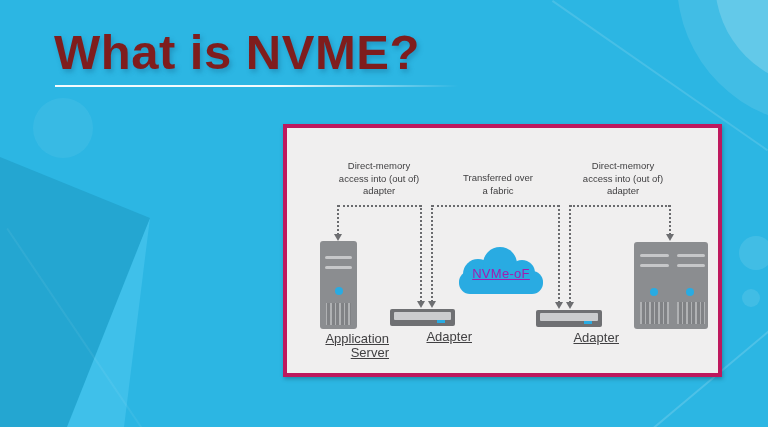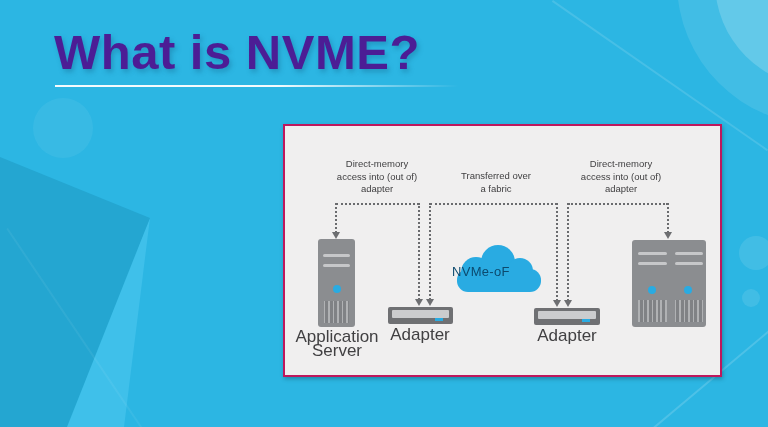--- a/index.html
+++ b/index.html
@@ -37,21 +37,21 @@
   .line-br { left: 640px; top: 438px; width: 180px; background: rgba(255,255,255,0.16); transform: rotate(-40deg); }
   .line-diamond { left: 8px; top: 228px; width: 240px; background: rgba(255,255,255,0.06); transform: rotate(56deg); }
 
   
   .page-title {
     position: absolute;
     left: 54px; top: 24px;
     font-size: 49px;
     font-weight: bold;
     letter-spacing: 0.5px;
-    color: #4c1d95;
+    color: #7f1d1d;
     text-shadow: 2px 3px 5px rgba(20,100,140,0.40);
     white-space: nowrap;
   }
   .title-underline {
     position: absolute;
     left: 55px; top: 85px;
     width: 403px; height: 2px;
     background: linear-gradient(to right, rgba(255,255,255,0.95) 55%, rgba(255,255,255,0));
   }
 
@@ -63,21 +63,21 @@
     font-weight: bold;
     color: #ffffff;
   }
 
   
   .diagram {
     position: absolute;
     left: 283px; top: 124px;
     width: 439px; height: 253px;
     background: #f0efef;
-    border: 2px solid #be185d;
+    border: 4px solid #be185d;
     box-shadow: 1px 2px 4px rgba(0,0,0,0.25);
   }
   .diagram * { position: absolute; }
 
   .annotation {
     width: 130px;
     font-size: 9.5px;
     line-height: 12.5px;
     color: #414042;
     text-align: center;
@@ -147,33 +147,36 @@
   .adapter .dash {
     right: 10px; bottom: 3px; width: 8px; height: 3px;
     background: #29abe2;
   }
 
   
   .cloud { left: 167px; top: 117px; width: 94px; height: 50px; }
   .cloud svg { left: 0; top: 0; }
   .cloud-label {
     left: 0; top: 21px; width: 94px;
+    text-align: center;
     font-size: 13px;
-    color: #0c4a6e;
+    color: #a21caf;
     letter-spacing: 0.3px;
+    text-decoration: underline;
   }
 
   
   .node-label {
     width: 100px;
-    font-size: 17px;
+    font-size: 13px;
     line-height: 14px;
     color: #414042;
-    text-align: center;
+    text-align: right;
     white-space: pre-line;
+    text-decoration: underline;
   }
   .lbl-app     { left: 2px;   top: 204px; }
   .lbl-ad1     { left: 85px;  top: 202px; }
   .lbl-ad2     { left: 232px; top: 203px; }
   .lbl-storage { left: 334px; top: 204px; }
 </style>
 </head>
 <body>
 
 <div class="stage">

